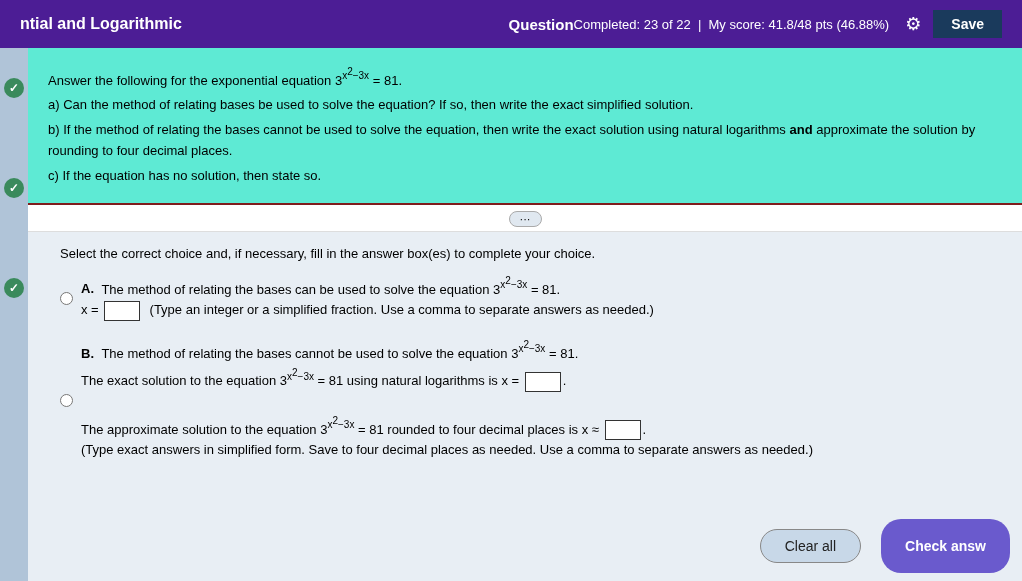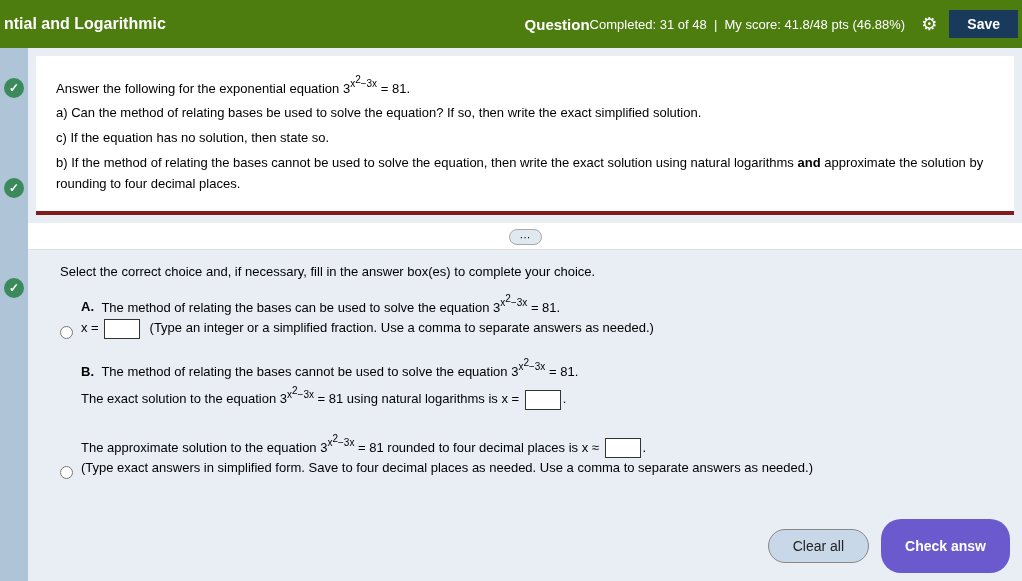--- a/index.html
+++ b/index.html
@@ -7,25 +7,25 @@
       font-family: Arial, sans-serif;
       background: #c8d8e8;
       width: 1022px;
       height: 581px;
       overflow: hidden;
       position: relative;
     }
 
     
     .header {
-      background: #4d7c0f;
-      color: white;
-      display: flex;
-      align-items: center;
-      padding: 0 4px;
+      background: #4c1d95;
+      color: white;
+      display: flex;
+      align-items: center;
+      padding: 0 20px;
       height: 48px;
     }
     .header-title {
       font-size: 16px;
       font-weight: bold;
       flex: 0 0 auto;
     }
     .header-center {
       flex: 1;
       text-align: right;
@@ -88,24 +88,24 @@
     
     .content {
       flex: 1;
       background: #e8eef4;
       overflow-y: auto;
       padding: 0;
     }
 
     
     .problem-box {
-      background: #ffffff;
-      margin: 8px;
+      background: #5eead4;
+      margin: 0;
       padding: 16px 20px 12px 20px;
-      border-bottom: 4px solid #7f1d1d;
+      border-bottom: 2px solid #7f1d1d;
       font-size: 13px;
       line-height: 1.6;
     }
     .problem-box p {
       margin-bottom: 4px;
     }
     sup {
       font-size: 10px;
     }
 
@@ -132,21 +132,21 @@
       background: #e8eef4;
     }
     .selection-prompt {
       margin-bottom: 12px;
       font-size: 13px;
     }
 
     
     .choice {
       display: flex;
-      align-items: flex-end;
+      align-items: center;
       margin-bottom: 16px;
     }
     .choice input[type="radio"] {
       margin-top: 3px;
       margin-right: 8px;
       flex-shrink: 0;
     }
     .choice-label {
       font-size: 13px;
       line-height: 1.6;
@@ -164,21 +164,21 @@
       vertical-align: middle;
       margin: 0 2px;
     }
 
     
     .bottom-bar {
       position: absolute;
       bottom: 0;
       right: 0;
       display: flex;
-      gap: 4px;
+      gap: 12px;
       padding: 8px 12px;
       background: transparent;
       align-items: center;
       justify-content: flex-end;
       width: 100%;
     }
     .clear-all-btn {
       background: #c8d8e8;
       border: 1px solid #888;
       border-radius: 20px;
@@ -203,21 +203,21 @@
   </style>
 </head>
 <body>
 
 <div class="header">
   <span class="header-title">ntial and Logarithmic</span>
   <div class="header-center">
     <span>Question</span>
   </div>
   <span class="header-score">
-    <span>Completed: 31 of 48</span>
+    <span>Completed: 23 of 22</span>
     &nbsp;|&nbsp;
     <span>My score: 41.8/48 pts (46.88%)</span>
   </span>
   <span class="header-gear">⚙</span>
   <button class="save-btn">Save</button>
 </div>
 
 <div class="main">
 
   <div class="sidebar">
@@ -229,25 +229,25 @@
   <div class="content">
 
     <div class="problem-box">
       <p>
         Answer the following for the exponential equation 3<sup>x<sup>2</sup>−3x</sup> = 81.
       </p>
       <p>
         a) Can the method of relating bases be used to solve the equation? If so, then write the exact simplified solution.
       </p>
       <p>
-        c) If the equation has no solution, then state so.
-      </p>
-      <p>
         b) If the method of relating the bases cannot be used to solve the equation, then write the exact solution using natural logarithms <span class="bold">and</span> approximate the solution by
         rounding to four decimal places.
+      </p>
+      <p>
+        c) If the equation has no solution, then state so.
       </p>
     </div>
 
     <div class="more-btn-row">
       <button class="more-btn">···</button>
     </div>
 
     <div class="selection-area">
       <p class="selection-prompt">Select the correct choice and, if necessary, fill in the answer box(es) to complete your choice.</p>
 

